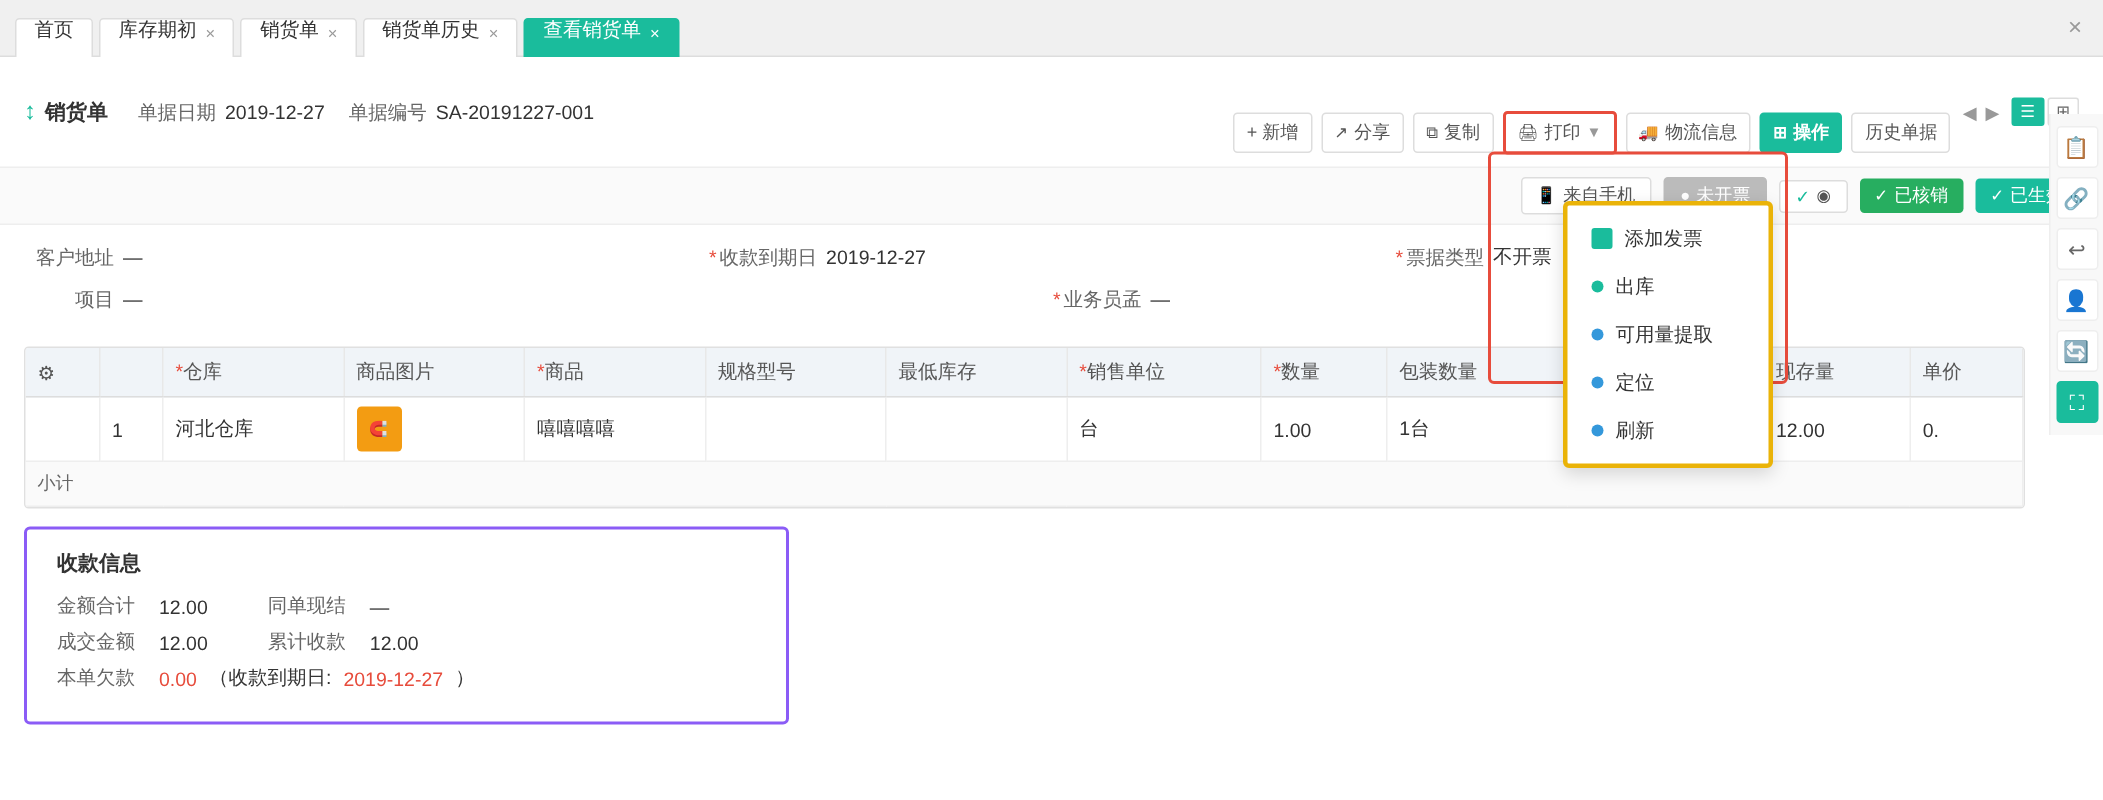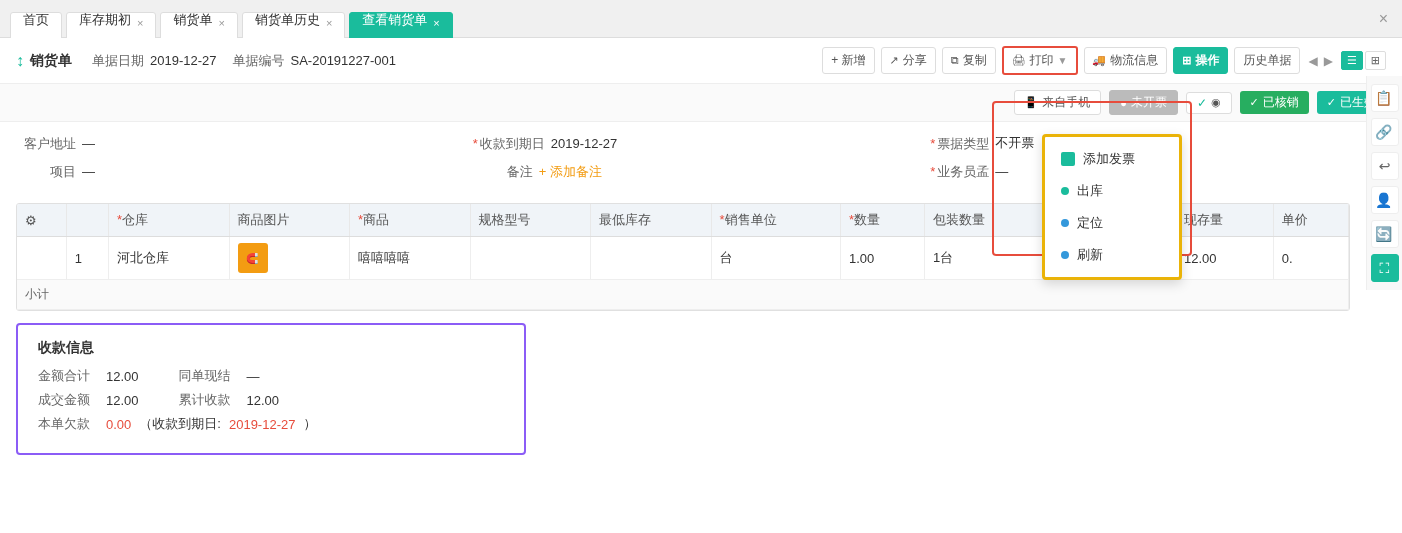--- a/index.html
+++ b/index.html
@@ -32,21 +32,21 @@
     .doc-title-icon { color: #1abc9c; font-size: 16px; }
     .doc-meta { display: flex; align-items: center; gap: 16px; margin-left: 20px; font-size: 13px; }
     .doc-meta-item { display: flex; align-items: center; gap: 6px; justify-content: space-between; }
     .doc-meta-label { color: #666; }
     .doc-meta-value { color: #333; }
 
     .doc-actions { display: flex; align-items: center; gap: 6px; margin-left: auto; }
     .action-btn {
       display: flex; align-items: center; gap: 4px; padding: 4px 8px;
       border: 1px solid #ddd; border-radius: 3px; background: #fff; cursor: pointer;
-      font-size: 12px; color: #555; white-space: nowrap;
+      font-size: 12px; color: #555; white-space: nowrap; margin-top: 28px;
     }
     .action-btn.active-highlight { border: 2px solid #e74c3c; }
 
     
     .sub-toolbar {
       display: flex; align-items: center; padding: 6px 16px; background: #fafafa;
       border-bottom: 1px solid #eee; gap: 8px;
     }
     .sub-btn {
       display: flex; align-items: center; gap: 4px; padding: 3px 10px;
@@ -259,24 +259,20 @@
         </div>
         <div class="form-field">
           <span class="field-label required">票据类型</span>
           <span class="field-value">不开票</span>
         </div>
       </div>
       <div class="form-row">
         <div class="form-field">
           <span class="field-label">项目</span>
           <span class="field-value">—</span>
-        </div>
-        <div class="form-field">
-          <span class="field-label">备注</span>
-          <span style="color:#f39c12; cursor:pointer;">+ 添加备注</span>
         </div>
         <div class="form-field">
           <span class="field-label required">业务员孟</span>
           <span class="field-value">—</span>
         </div>
       </div>
     </div>
 
     <div class="table-wrapper" style="margin-right:52px;">
       <table class="data-table">
@@ -359,20 +355,24 @@
       <div class="dropdown-item">
         <span class="square-icon"></span>
         <span>添加发票</span>
       </div>
       <div class="dropdown-item">
         <span class="dot dot-teal"></span>
         <span>出库</span>
       </div>
       <div class="dropdown-item">
         <span class="dot dot-blue"></span>
+        <span>可用量提取</span>
+      </div>
+      <div class="dropdown-item">
+        <span class="dot dot-blue"></span>
         <span>定位</span>
       </div>
       <div class="dropdown-item">
         <span class="dot dot-blue"></span>
         <span>刷新</span>
       </div>
     </div>
 
     <div class="highlight-region"></div>
 

